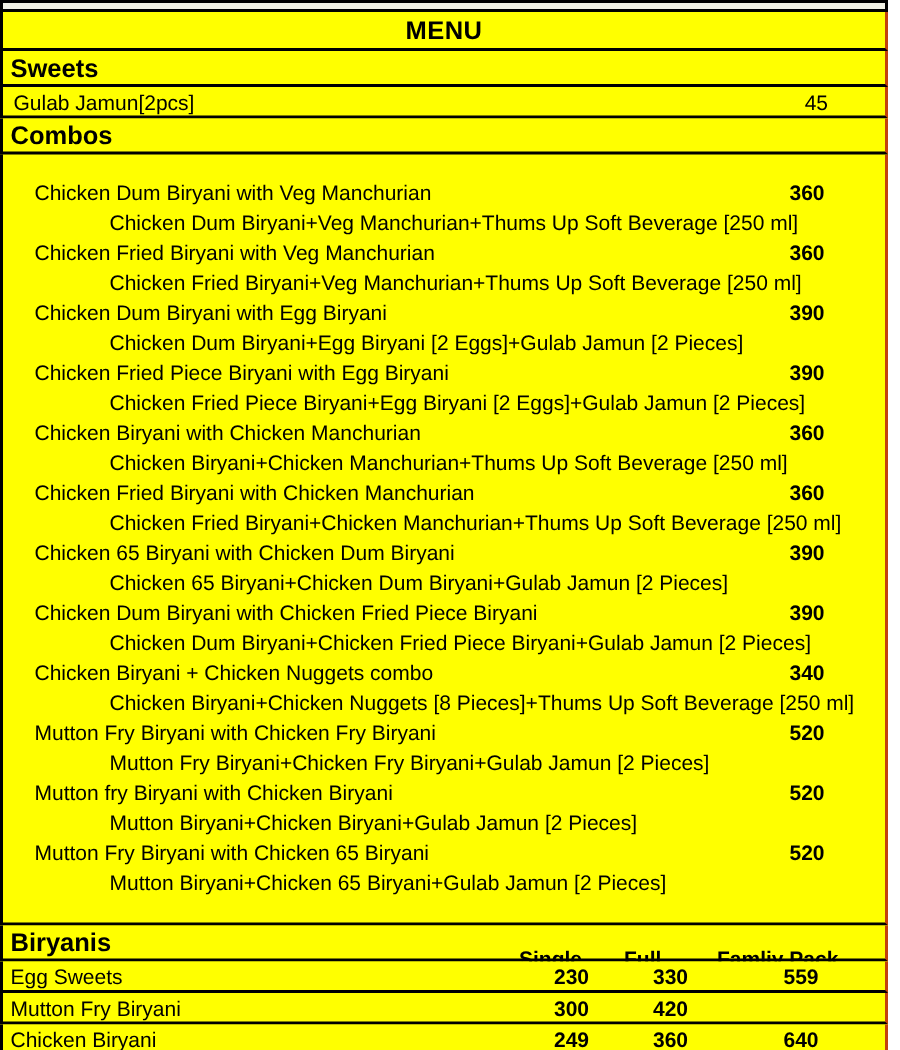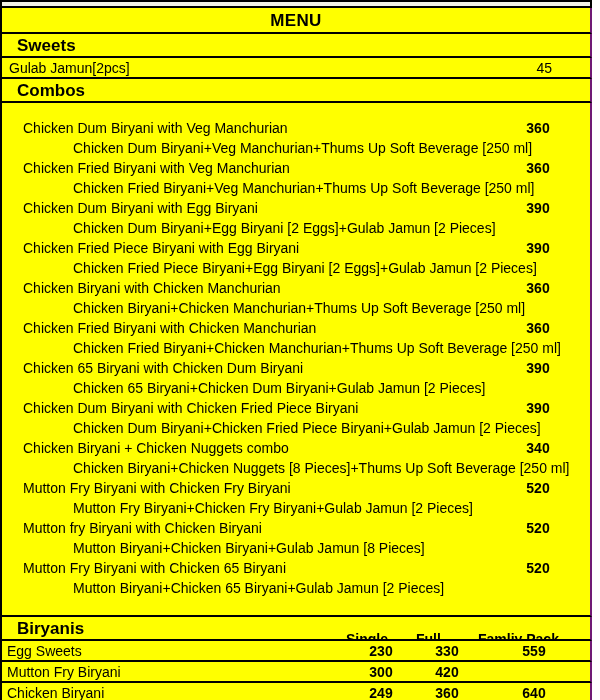--- a/index.html
+++ b/index.html
@@ -30,21 +30,21 @@
     border-top: 2px solid #000000;
     border-bottom: 2px solid #000000;
     border-left: 2px solid #000000;
     border-right: 2px solid #000000;
     box-sizing: border-box;
     width: 592px;
   }
 
   .block {
     border-left: 2px solid #000;
-    border-right: 2px solid #701a75;
+    border-right: 2px solid #c2410c;
     border-bottom: 2px solid #000;
     box-sizing: border-box;
     background: #ffff00;
   }
 
   
   .title-row {
     height: 26px;
     line-height: 26px;
     text-align: center;
@@ -52,21 +52,21 @@
     font-weight: bold;
     letter-spacing: 0.3px;
   }
 
   
   .section-head {
     height: 24px;
     line-height: 23px;
     font-size: 17px;
     font-weight: bold;
-    padding-left: 15px;
+    padding-left: 5px;
     position: relative;
     box-sizing: border-box;
   }
   .section-head .sh-label {
     display: inline-block;
   }
   .section-head .col-heads {
     position: absolute;
     top: 0;
     right: 0;
@@ -188,21 +188,21 @@
         <div class="combo-desc">Chicken Fried Biryani+Chicken Manchurian+Thums Up Soft Beverage [250 ml]</div>
         <div class="combo-main"><span>Chicken 65 Biryani with Chicken Dum Biryani</span><span class="price">390</span></div>
         <div class="combo-desc">Chicken 65 Biryani+Chicken Dum Biryani+Gulab Jamun [2 Pieces]</div>
         <div class="combo-main"><span>Chicken Dum Biryani with Chicken Fried Piece Biryani</span><span class="price">390</span></div>
         <div class="combo-desc">Chicken Dum Biryani+Chicken Fried Piece Biryani+Gulab Jamun [2 Pieces]</div>
         <div class="combo-main"><span>Chicken Biryani + Chicken Nuggets combo</span><span class="price">340</span></div>
         <div class="combo-desc">Chicken Biryani+Chicken Nuggets [8 Pieces]+Thums Up Soft Beverage [250 ml]</div>
         <div class="combo-main"><span>Mutton Fry Biryani with Chicken Fry Biryani</span><span class="price">520</span></div>
         <div class="combo-desc">Mutton Fry Biryani+Chicken Fry Biryani+Gulab Jamun [2 Pieces]</div>
         <div class="combo-main"><span>Mutton fry Biryani with Chicken Biryani</span><span class="price">520</span></div>
-        <div class="combo-desc">Mutton Biryani+Chicken Biryani+Gulab Jamun [8 Pieces]</div>
+        <div class="combo-desc">Mutton Biryani+Chicken Biryani+Gulab Jamun [2 Pieces]</div>
         <div class="combo-main"><span>Mutton Fry Biryani with Chicken 65 Biryani</span><span class="price">520</span></div>
         <div class="combo-desc">Mutton Biryani+Chicken 65 Biryani+Gulab Jamun [2 Pieces]</div>
       </div>
       <div class="block section-head"><span class="sh-label">Biryanis</span><div class="col-heads"><span class="ch-single">Single</span><span class="ch-full">Full</span><span class="ch-family">Famliy Pack</span></div></div>
       <div class="block price-row"><span>Egg Sweets</span><span class="cells"><span class="c-single">230</span><span class="c-full">330</span><span class="c-family">559</span></span></div>
       <div class="block price-row"><span>Mutton Fry Biryani</span><span class="cells"><span class="c-single">300</span><span class="c-full">420</span><span class="c-family"></span></span></div>
       <div class="block price-row"><span>Chicken Biryani</span><span class="cells"><span class="c-single">249</span><span class="c-full">360</span><span class="c-family">640</span></span></div>
       <div class="block price-row"><span>Chicken Fried Piece Biryani</span><span class="cells"><span class="c-single">249</span><span class="c-full">360</span><span class="c-family">640</span></span></div>
       <div class="block price-row"><span>Chicken 65 Biryani</span><span class="cells"><span class="c-single">249</span><span class="c-full">360</span><span class="c-family">640</span></span></div>
     </div>

